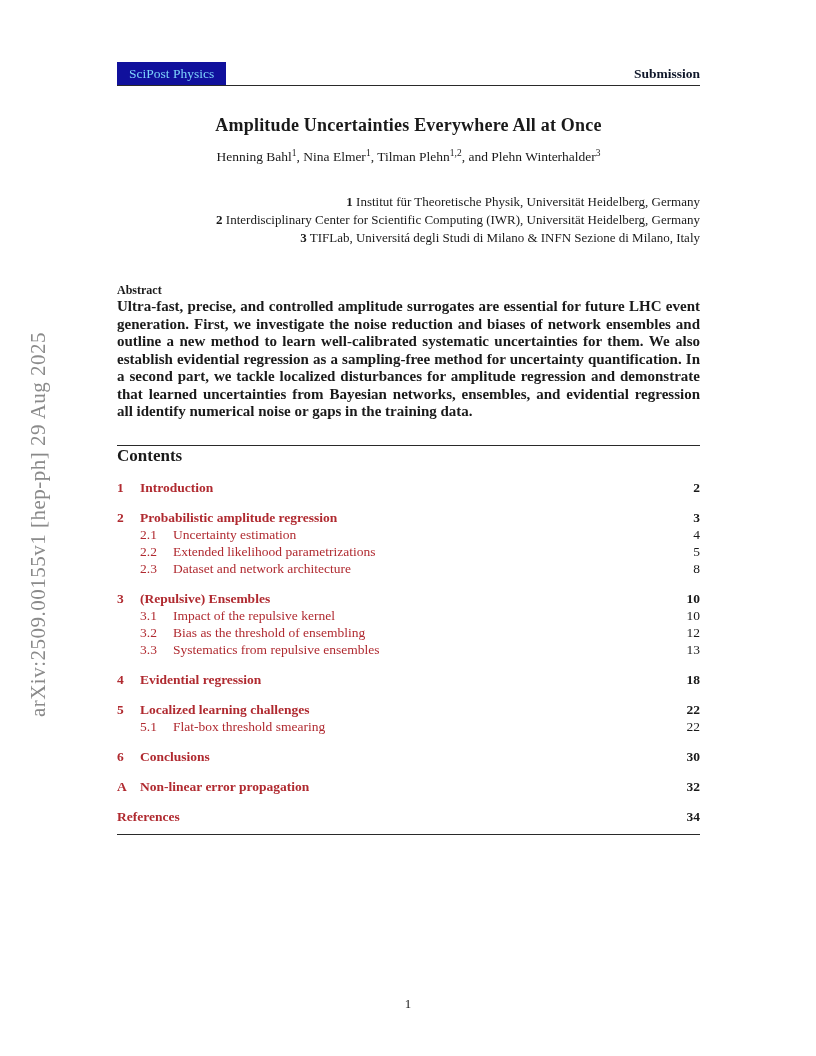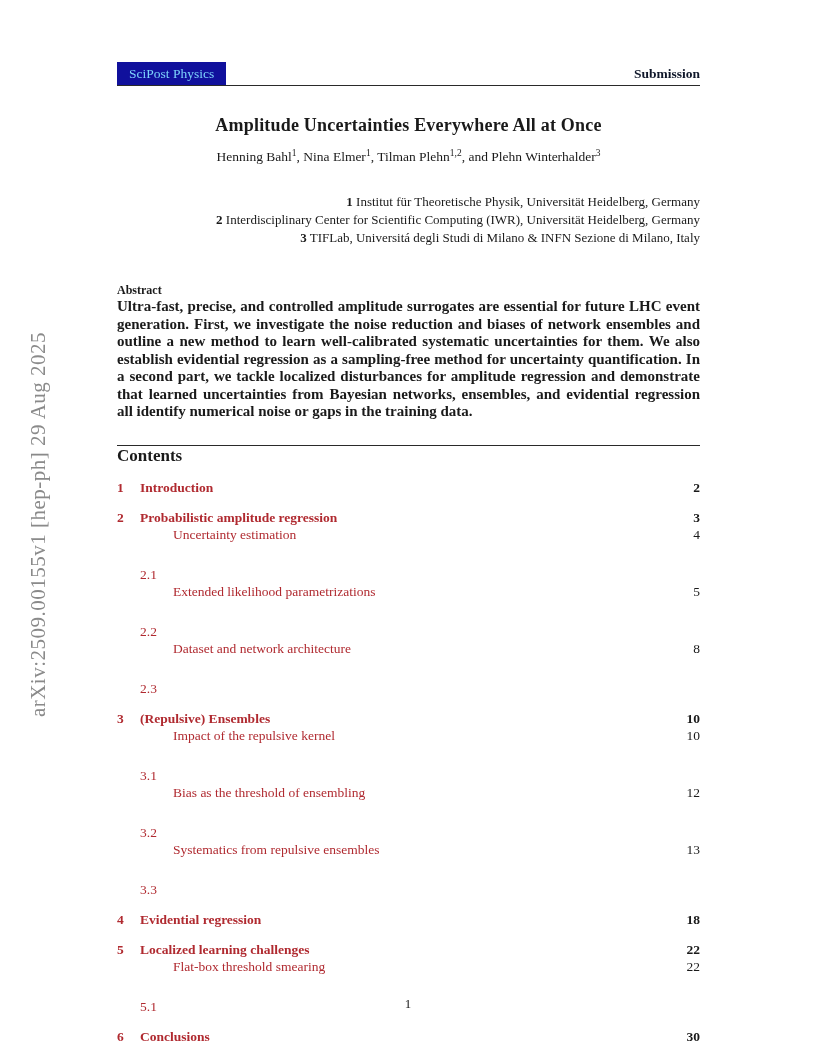--- a/index.html
+++ b/index.html
@@ -93,21 +93,21 @@
   }
   .toc { margin-top: 13px; font-size: 13.5px; }
   .toc-row {
     display: flex;
     line-height: 17px;
     color: #b02a30;
   }
   .toc-row.gap { margin-top: 13px; }
   .toc-row.lvl1 { font-weight: bold; }
   .toc-num { flex: none; width: 23px; }
-  .lvl2 .toc-num { margin-left: 23px; width: 33px; margin-top: 40px; }
+  .lvl2 .toc-num { margin-left: 23px; width: 33px; }
   .toc-label { flex: 1; }
   .toc-page { flex: none; text-align: right; color: #1a1a1a; }
   .toc-rule { margin-top: 9px; }
   
   .watermark {
     position: absolute;
     left: -192px;
     top: 512px;
     width: 460px;
     text-align: center;

